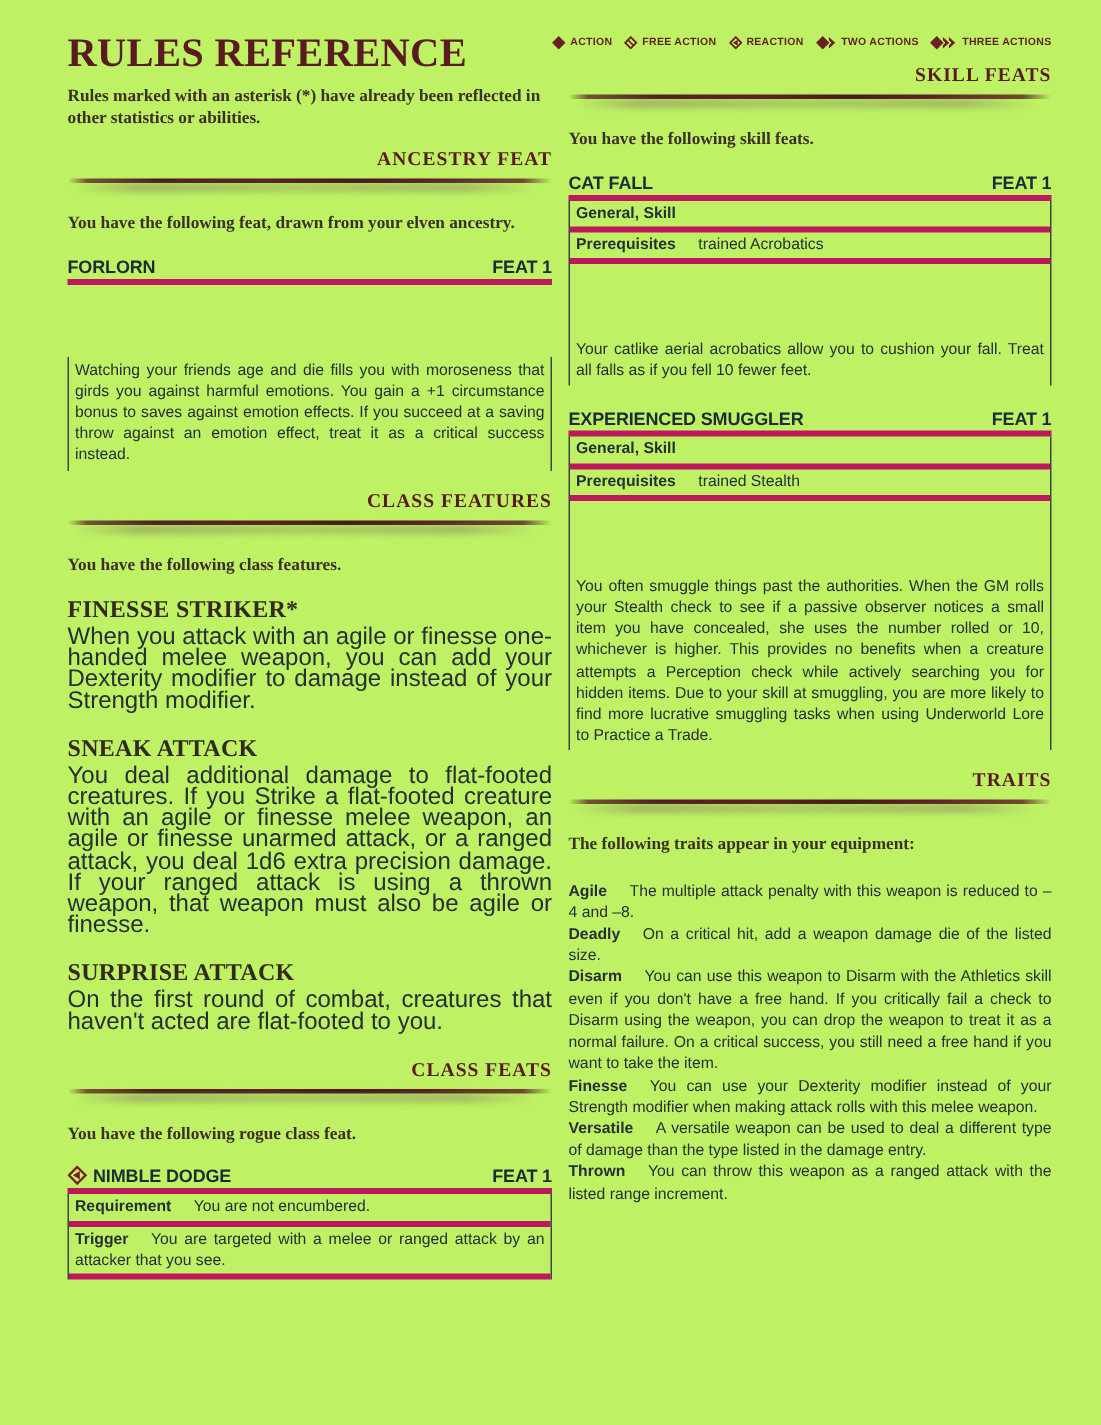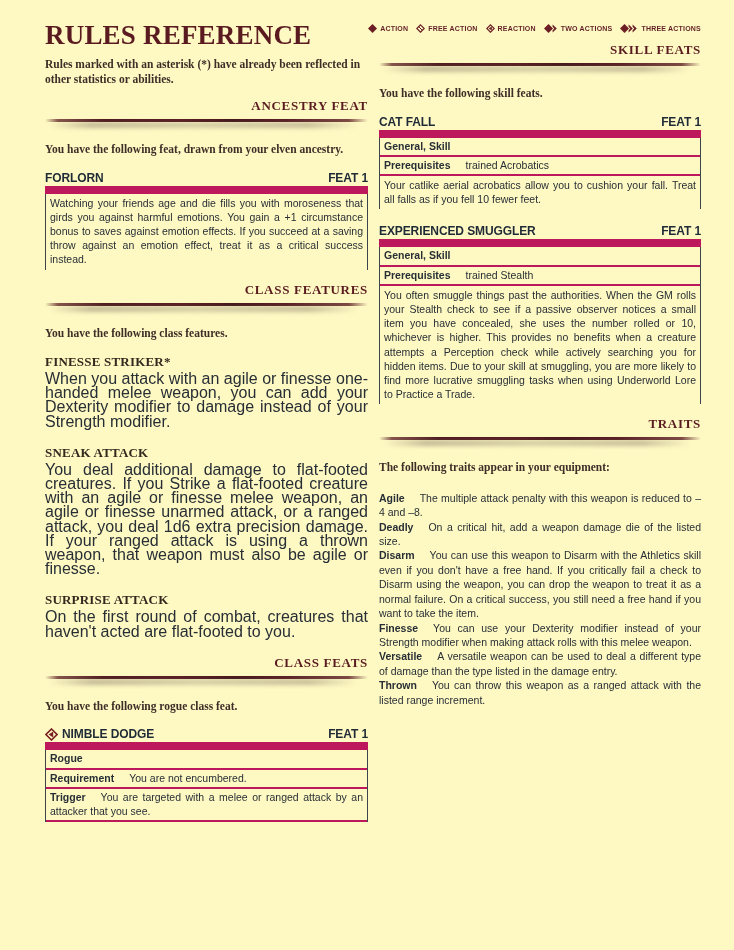--- a/index.html
+++ b/index.html
@@ -1,17 +1,17 @@
 <!DOCTYPE html>
 <html><head>
 <meta charset="utf-8">
 <style>
   html,body { margin:0; padding:0; background:#ffffff; }
   body { width:734px; height:950px; overflow:hidden; }
-  .page { position:relative; width:734px; height:950px; font-family:"Liberation Sans",sans-serif; background:#fef9c3; }
+  .page { position:relative; width:734px; height:950px; font-family:"Liberation Sans",sans-serif; background:#bef264; }
   .col { position:absolute; top:0; }
   .col-left  { left:45px;  width:323px; }
   .col-right { left:379px; width:322px; }
 
   h1.title {
     margin:20px 0 6px; font-family:"Liberation Serif",serif; font-weight:700;
     font-size:27px; letter-spacing:0.2px; color:#5a1b20; white-space:nowrap;
   }
   .serif-b {
     font-family:"Liberation Serif",serif; font-weight:700;
@@ -33,39 +33,39 @@
     background:linear-gradient(90deg, rgba(120,100,88,0) 0%, rgba(122,104,92,0.45) 14%,
       rgba(104,92,82,0.28) 48%, rgba(122,104,92,0.42) 84%, rgba(120,100,88,0) 100%);
     filter:blur(2px);
   }
   .lead { margin:13px 0 14px; }
 
   
   .feat { margin:0 0 12px; }
   .feat-head {
     display:flex; justify-content:space-between; align-items:flex-end;
-    border-bottom:8px solid #be185d; padding-bottom:1px;
+    border-bottom:4px solid #be185d; padding-bottom:1px;
   }
   .feat-name, .feat-level {
     font-size:12px; font-weight:700; letter-spacing:-0.1px; color:#1e2a36; white-space:nowrap;
   }
-  .name-wrap { display:flex; align-items:center; gap:4px; }
+  .name-wrap { display:flex; gap:4px; }
   .feat-box { border-left:1px solid #3e444b; border-right:1px solid #3e444b; }
   .frow {
     padding:1px 4px 2px; font-size:10.5px; line-height:14.2px; color:#272e35;
   }
-  .sep { border-bottom:2px solid #be185d; }
+  .sep { border-bottom:4px solid #be185d; }
   .trow { font-weight:700; }
   .term { font-weight:700; margin-right:15px; }
-  .body-row { text-align:justify; padding-top:2px; padding-bottom:3px; }
+  .body-row { text-align:justify; padding-top:2px; padding-bottom:3px;margin-top:48px; }
 
   
   .feature { margin:0 0 16px; }
   .feature-name {
-    font-family:"Liberation Serif",serif; font-weight:700; font-size:13px;
+    font-family:"Liberation Serif",serif; font-weight:700; font-size:16px;
     letter-spacing:0.2px; color:#33291f; margin:1px 0 2px;
   }
   .feature-body { font-size:16px; line-height:14.2px; color:#272e35; text-align:justify; }
 
   
   .trait-p { font-size:10.5px; line-height:14.4px; color:#272e35; text-align:justify; margin:0; }
 
   
   .legend { display:flex; justify-content:flex-end; align-items:center; gap:8px; margin:24px 0 0; }
   .legend-item { display:flex; align-items:center; gap:3px; }
@@ -124,21 +124,20 @@
             <svg width="13" height="13" viewBox="0 0 13 13">
               <polygon points="6.5,1 12,6.5 6.5,12 1,6.5" fill="none" stroke="#7a2025" stroke-width="1.6"></polygon>
               <polygon points="3.6,6.5 8.2,3.6 8.2,9.4" fill="#7a2025"></polygon>
             </svg>
           </span>
           <span class="feat-name">NIMBLE DODGE</span>
         </span>
         <span class="feat-level">FEAT 1</span>
       </div>
       <div class="feat-box">
-        <div class="frow trow sep">Rogue</div>
         <div class="frow sep">
           <b class="term">Requirement</b><span>You are not encumbered.</span>
         </div>
         <div class="frow sep" style="text-align:justify;">
           <b class="term">Trigger</b><span>You are targeted with a melee or ranged attack by an attacker that you see.</span>
         </div>
       </div>
     </div>
 
   </div>

